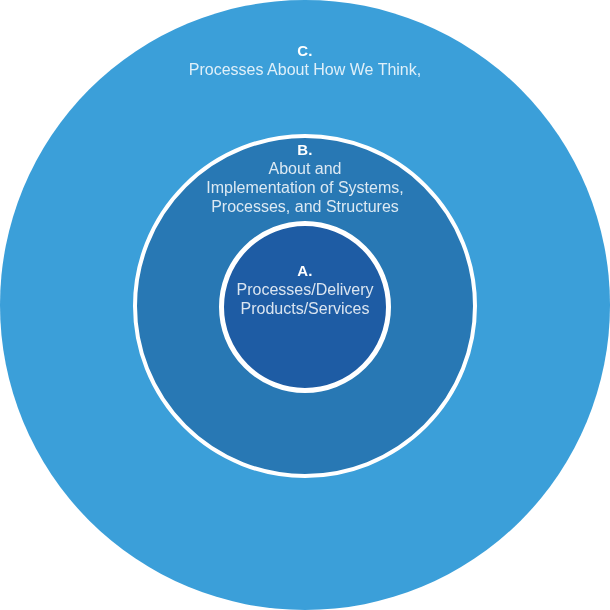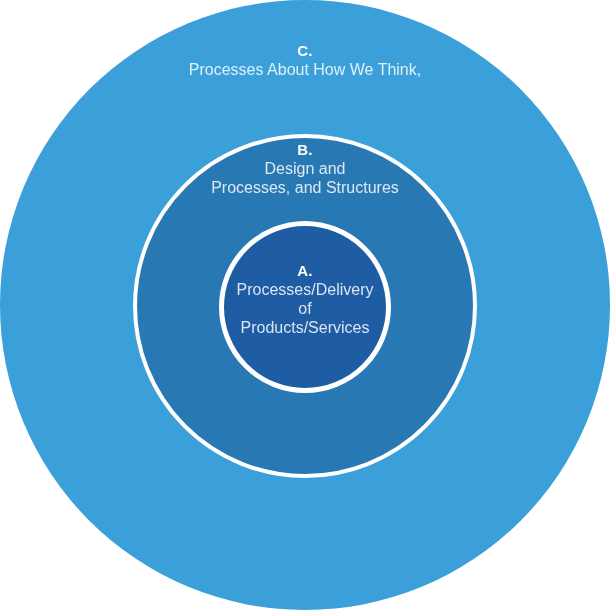--- a/index.html
+++ b/index.html
@@ -70,24 +70,24 @@
 
   <div class="circle circle-a" style="background-color: rgb(30, 92, 164);"></div>
 
   <div class="ring-text text-c">
     <div class="ring-label">C.</div>
     <div>Processes About How We Think,</div>
   </div>
 
   <div class="ring-text text-b">
     <div class="ring-label">B.</div>
-    <div>Design and</div>
+    <div>About and</div>
+    <div>Implementation of Systems,</div>
     <div>Processes, and Structures</div>
   </div>
 
   <div class="ring-text text-a">
     <div class="ring-label">A.</div>
     <div>Processes/Delivery</div>
-    <div>of</div>
     <div>Products/Services</div>
   </div>
 
 </div>
 
 </body></html>

